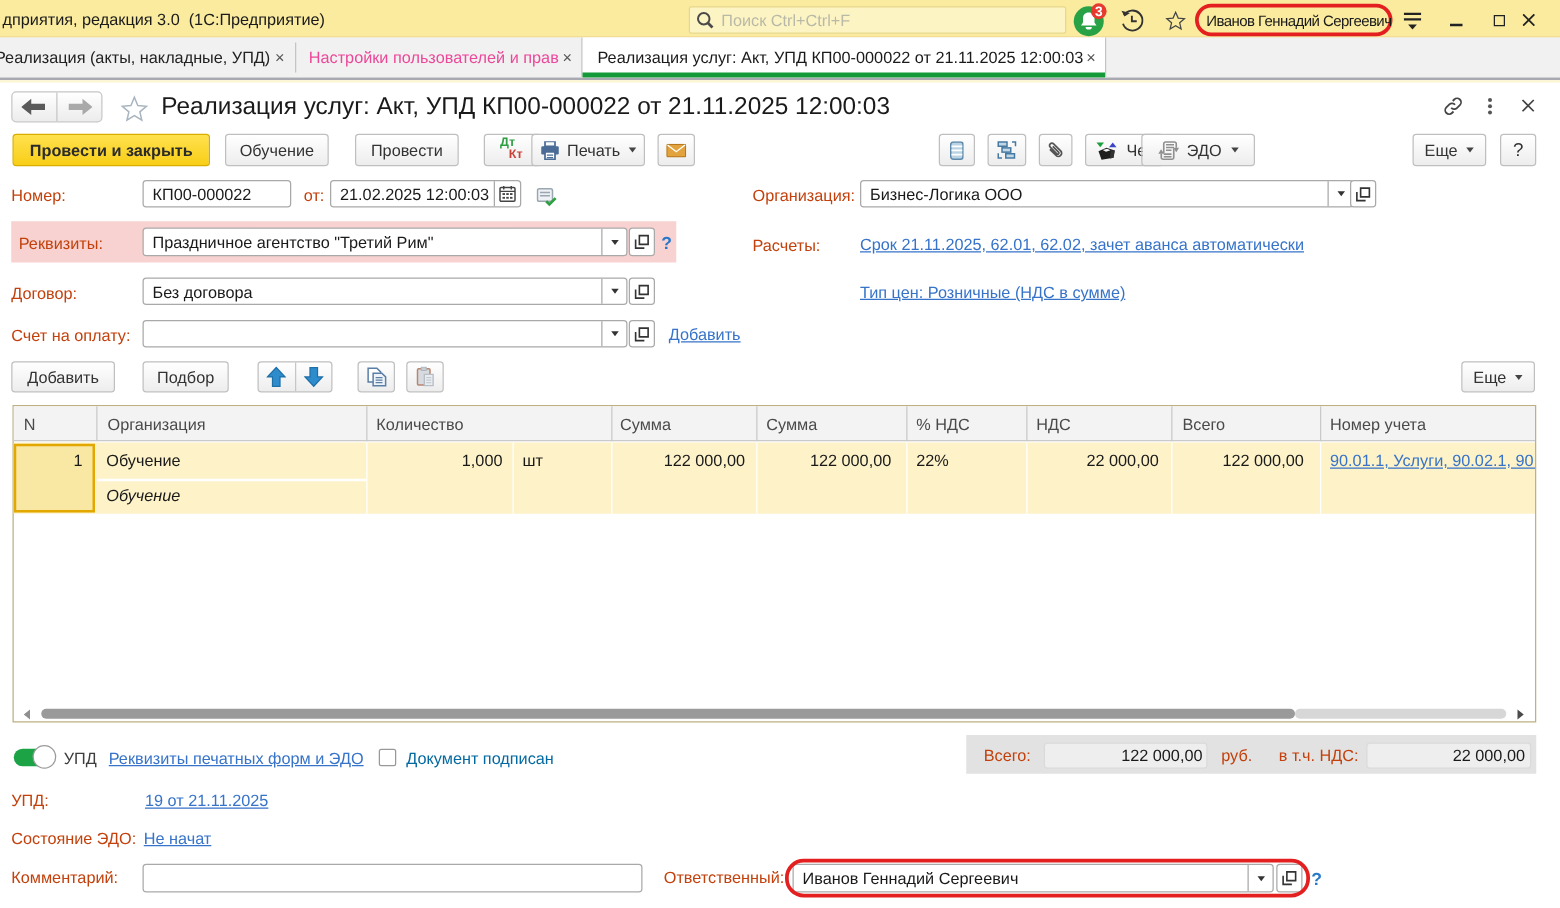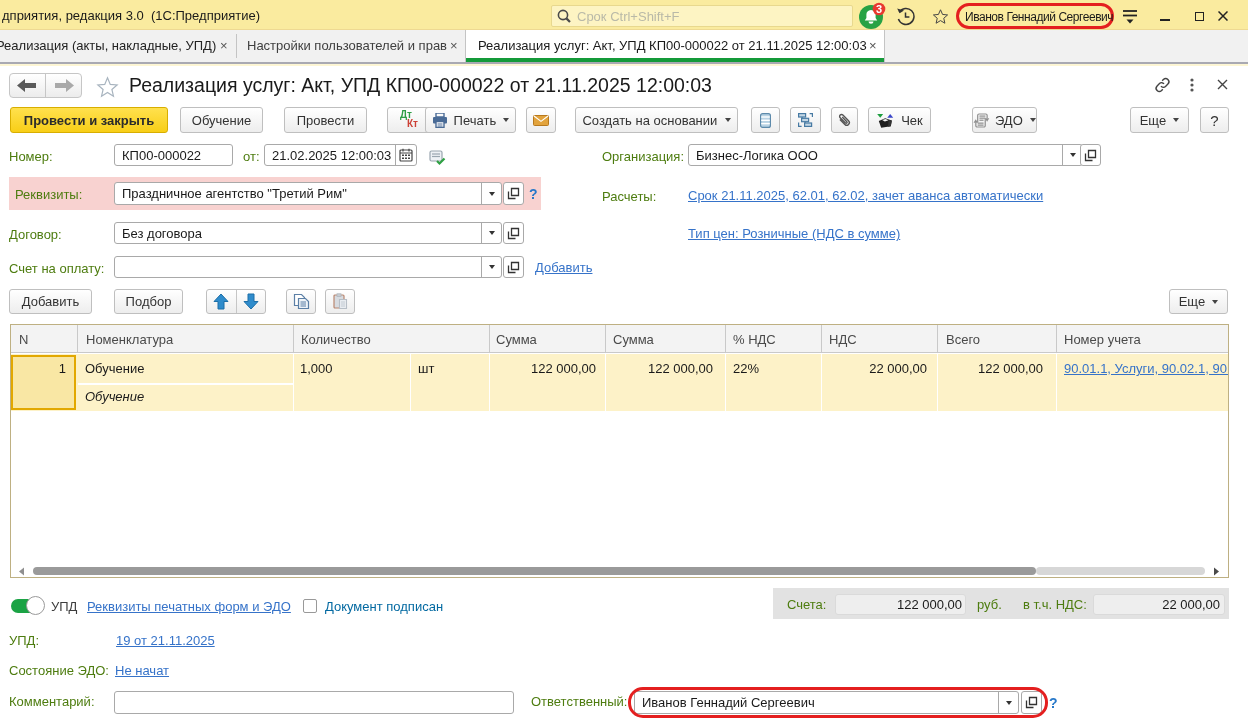--- a/index.html
+++ b/index.html
@@ -1,38 +1,38 @@
 <!DOCTYPE html>
 <html><head><meta charset="utf-8"><style>
 *{margin:0;padding:0;box-sizing:border-box}
 html,body{width:1248px;height:726px;font-family:"Liberation Sans",sans-serif;background:#fff;overflow:hidden}
 #root{position:relative;width:1248px;height:726px;background:#fff}
 .ab{position:absolute}
-.lbl{position:absolute;font-size:13px;color:#4d7c0f;white-space:nowrap}
+.lbl{position:absolute;font-size:13px;color:#c2410c;white-space:nowrap}
 .txt{position:absolute;font-size:13px;color:#1a1a1a;white-space:nowrap}
 .inp{position:absolute;background:#fff;border:1px solid #a9a9a9;border-radius:3px;font-size:13px;color:#1a1a1a;display:flex;align-items:center;padding:0 7px;white-space:nowrap;overflow:hidden}
 .btn{position:absolute;background:linear-gradient(#ffffff,#ededed);border:1px solid #bfbfbf;border-radius:3px;font-size:13px;color:#333;display:flex;align-items:center;justify-content:center;white-space:nowrap}
 .link{position:absolute;font-size:13px;color:#3673c9;text-decoration:underline;white-space:nowrap}
 .dd{position:absolute;top:-1px;bottom:-1px;width:20px;border-left:1px solid #a9a9a9;display:flex;align-items:center;justify-content:center}
 .tri{width:0;height:0;border-left:3.5px solid transparent;border-right:3.5px solid transparent;border-top:4.5px solid #333}
 .openbtn{position:absolute;width:21px;background:#fff;border:1px solid #a9a9a9;border-radius:3px;display:flex;align-items:center;justify-content:center}
 .hd{font-size:13px;color:#4a4a4a}
 </style></head>
 <body>
 <div id="root">
 
 <div class="ab" style="left:0;top:0;width:1248px;height:30px;background:#faeb9f;border-bottom:1px solid #eed992"></div>
 <div class="ab" style="left:2px;top:8px;font-size:13px;color:#1a1a1a">дприятия, редакция 3.0&nbsp; (1С:Предприятие)</div>
 
 <div class="ab" style="left:551px;top:5px;width:302px;height:22px;background:#fdf4c3;border:1px solid #e8d88e;border-radius:2px"></div>
 <svg class="ab" style="left:556px;top:8px" width="16" height="16" viewBox="0 0 16 16">
       <circle cx="7" cy="7" r="4.6" fill="none" stroke="#4a4a4a" stroke-width="1.6"></circle>
       <line x1="10.4" y1="10.4" x2="14" y2="14" stroke="#4a4a4a" stroke-width="2.2"></line>
     </svg>
-<div class="ab" style="left:577px;top:9px;font-size:13px;color:#b9b9a8">Срок Ctrl+Shift+F</div>
+<div class="ab" style="left:577px;top:9px;font-size:13px;color:#b9b9a8">Поиск Ctrl+Ctrl+F</div>
 
 <svg class="ab" style="left:858px;top:2px" width="28" height="28" viewBox="0 0 28 28">
  <circle cx="13" cy="15" r="12" fill="#28a245"></circle>
  <path d="M13 8c-3 0-4.6 2.2-4.6 4.6V16l-1.6 2.4h12.4L17.6 16v-3.4C17.6 10.2 16 8 13 8z" fill="#fff"></path>
  <path d="M10.5 19.5 a2.5 2.2 0 0 0 5 0z" fill="#fff"></path>
  <circle cx="21" cy="7" r="6.3" fill="#e8392f"></circle>
  <text x="21" y="11.2" font-size="11" font-weight="bold" fill="#fff" text-anchor="middle" font-family="Liberation Sans">3</text>
 </svg>
 
 <svg class="ab" style="left:896px;top:7px" width="19" height="19" viewBox="0 0 19 19">
@@ -59,21 +59,21 @@
 <svg class="ab" style="left:1218px;top:11px" width="10" height="10" viewBox="0 0 10 10">
       <path d="M0.5 0.5 L9.5 9.5 M9.5 0.5 L0.5 9.5" stroke="#222" stroke-width="1.5"></path>
     </svg>
 
 <div class="ab" style="left:0;top:30px;width:1248px;height:32px;background:#f1f1f1"></div>
 <div class="ab" style="left:0;top:62px;width:1248px;height:2px;background:#a9a9b2"></div>
 <div class="ab" style="left:0;top:64px;width:1248px;height:2px;background:#fdf6d4"></div>
 <div class="ab" style="left:236px;top:34px;width:1px;height:24px;background:#c4c4c4"></div>
 <div class="ab" style="left:-4px;top:38px;font-size:13px;color:#222;white-space:nowrap">Реализация (акты, накладные, УПД)</div>
 <div class="ab" style="left:220px;top:38px;font-size:13px;color:#555">×</div>
-<div class="ab" style="left:247px;top:38px;font-size:13px;color:#404040;white-space:nowrap">Настройки пользователей и прав</div>
+<div class="ab" style="left:247px;top:38px;font-size:13px;color:#ec4899;white-space:nowrap">Настройки пользователей и прав</div>
 <div class="ab" style="left:450px;top:38px;font-size:13px;color:#555">×</div>
 <div class="ab" style="left:465px;top:30px;width:420px;height:32px;background:#fff;border-left:1px solid #c4c4c4;border-right:1px solid #c4c4c4"></div>
 <div class="ab" style="left:478px;top:38px;font-size:13px;color:#1a1a1a;white-space:nowrap">Реализация услуг: Акт, УПД КП00-000022 от 21.11.2025 12:00:03</div>
 <div class="ab" style="left:869px;top:38px;font-size:13px;color:#555">×</div>
 <div class="ab" style="left:466px;top:58px;width:418px;height:3.5px;background:#149a39"></div>
 
 <div class="ab" style="left:9px;top:73px;width:73px;height:25px;background:linear-gradient(#fff,#ececec);border:1px solid #c6c6c6;border-radius:4px"></div>
 <div class="ab" style="left:45px;top:74px;width:1px;height:23px;background:#c6c6c6"></div>
 <svg class="ab" style="left:17px;top:79px" width="20" height="13" viewBox="0 0 20 13">
       <path d="M8 0 L8 4 L19 4 L19 9 L8 9 L8 13 L0 6.5 Z" fill="#5a5a5a"></path>
@@ -114,21 +114,20 @@
         <line x1="5.5" y1="11" x2="10.5" y2="11" stroke="#4a6b96" stroke-width="1"></line>
         <line x1="5.5" y1="13" x2="10.5" y2="13" stroke="#4a6b96" stroke-width="1"></line>
       </svg>
  Печать&nbsp;&nbsp;<span class="tri" style="border-top-color:#444"></span></div>
 <div class="btn" style="left:526px;top:107px;width:30px;height:26px">
       <svg width="16" height="11" viewBox="0 0 16 11">
         <rect x="0.5" y="0.5" width="15" height="10" rx="1" fill="#e2a33c" stroke="#b8791e"></rect>
         <path d="M1 1 L8 6.4 L15 1" fill="none" stroke="#fff" stroke-width="1.1"></path>
       </svg>
     </div>
-<div class="btn" style="left:575px;top:107px;width:163px;height:26px">Создать на основании&nbsp;&nbsp;<span class="tri" style="border-top-color:#444"></span></div>
 <div class="btn" style="left:751px;top:107px;width:29px;height:26px">
       <svg width="11" height="15" viewBox="0 0 11 15">
         <rect x="0.6" y="0.6" width="9.8" height="13.8" rx="2" fill="#b9d3e4" stroke="#5d8aab" stroke-width="1.2"></rect>
         <g stroke="#fff" stroke-width="1.4">
           <line x1="1.2" y1="4" x2="9.8" y2="4"></line>
           <line x1="1.2" y1="7.3" x2="9.8" y2="7.3"></line>
           <line x1="1.2" y1="10.6" x2="9.8" y2="10.6"></line>
         </g>
       </svg>
     </div>
@@ -153,21 +152,21 @@
         </g>
       </svg>
     </div>
 <div class="btn" style="left:868px;top:107px;width:63px;height:26px"><svg width="19" height="18" viewBox="0 0 19 18" style="margin-right:6px">
         <path d="M1.2 3 h6 l-3 3.8 z" fill="#1d9e3f"></path>
         <path d="M11.2 6.8 h6 l-3 -3.8 z" fill="#3a46c8"></path>
         <path d="M2.8 10 L9.2 7.2 L15.8 9.4 L14.8 15.2 L5.2 16.8 Z" fill="#1e1e1e"></path>
         <path d="M6.2 8.9 L9.7 7.9 L12.4 9.2 L8.8 10.4 Z" fill="#f4f4f4"></path>
         <path d="M12.6 9.3 L15.8 9.4 L14.8 15.2 L12 15.8 Z" fill="#333"></path>
       </svg>Чек</div>
-<div class="btn" style="left:972px;top:107px;width:65px;height:26px"><svg width="18" height="17" viewBox="0 0 18 17" style="margin-right:5px">
+<div class="btn" style="left:913px;top:107px;width:91px;height:26px"><svg width="18" height="17" viewBox="0 0 18 17" style="margin-right:5px">
         <g fill="none" stroke="#8f8f8f" stroke-width="1.3">
           <path d="M5 10.5 V3 a1.4 1.4 0 0 1 1.4-1.4 h7.2 A1.4 1.4 0 0 1 15 3 v3.2"></path>
           <path d="M13 6.5 V14 a1.4 1.4 0 0 1-1.4 1.4 H4.4 A1.4 1.4 0 0 1 3 14 v-3.3"></path>
           <line x1="6.8" y1="3.8" x2="13.2" y2="3.8"></line>
           <line x1="6.8" y1="6" x2="13.2" y2="6"></line>
           <line x1="6.8" y1="8.2" x2="11.2" y2="8.2"></line>
           <line x1="5" y1="11.3" x2="11.2" y2="11.3"></line>
           <line x1="5" y1="13.4" x2="11.2" y2="13.4"></line>
         </g>
         <path d="M0.6 10.9 h4.6 l-2.3-3.6 z" fill="#8f8f8f"></path>
@@ -291,21 +290,21 @@
           <line x1="9" y1="13" x2="13" y2="13"></line>
         </g>
       </svg>
     </div>
 <div class="btn" style="left:1169px;top:289px;width:59px;height:25px">Еще&nbsp;&nbsp;<span class="tri" style="border-top-color:#444"></span></div>
 
 <div class="ab" style="left:10px;top:324px;width:1219px;height:254px;border:1px solid #beb082;background:#fff"></div>
 
 <div class="ab" style="left:11px;top:325px;width:1217px;height:28px;background:#f3f3f3;border-bottom:1px solid #c9c9c9"></div>
 <div class="ab hd" style="left:19px;top:332px">N</div>
-<div class="ab hd" style="left:86px;top:332px">Номенклатура</div>
+<div class="ab hd" style="left:86px;top:332px">Организация</div>
 <div class="ab hd" style="left:301px;top:332px">Количество</div>
 <div class="ab hd" style="left:496px;top:332px">Сумма</div>
 <div class="ab hd" style="left:613px;top:332px">Сумма</div>
 <div class="ab hd" style="left:733px;top:332px">% НДС</div>
 <div class="ab hd" style="left:829px;top:332px">НДС</div>
 <div class="ab hd" style="left:946px;top:332px">Всего</div>
 <div class="ab hd" style="left:1064px;top:332px">Номер учета</div>
 
 <div class="ab" style="left:77px;top:325px;width:1px;height:28px;background:#c9c9c9"></div>
 <div class="ab" style="left:293px;top:325px;width:1px;height:28px;background:#c9c9c9"></div>
@@ -325,21 +324,21 @@
 <div class="ab" style="left:725px;top:354px;width:1px;height:57px;background:#fff"></div>
 <div class="ab" style="left:821px;top:354px;width:1px;height:57px;background:#fff"></div>
 <div class="ab" style="left:937px;top:354px;width:1px;height:57px;background:#fff"></div>
 <div class="ab" style="left:1056px;top:354px;width:1px;height:57px;background:#fff"></div>
 <div class="ab" style="left:78px;top:383px;width:215px;height:2px;background:#fff"></div>
 
 <div class="ab" style="left:11px;top:355px;width:65px;height:55px;background:#f9e7a4;border:2px solid #e2a800"></div>
 <div class="txt" style="left:13px;top:361px;width:53px;text-align:right">1</div>
 <div class="txt" style="left:85px;top:361px">Обучение</div>
 <div class="txt" style="left:85px;top:389px;font-style:italic">Обучение</div>
-<div class="txt" style="left:300px;top:361px;width:102px;">1,000</div>
+<div class="txt" style="left:300px;top:361px;width:102px;text-align:right">1,000</div>
 <div class="txt" style="left:418px;top:361px">шт</div>
 <div class="txt" style="left:496px;top:361px;width:100px;text-align:right">122 000,00</div>
 <div class="txt" style="left:613px;top:361px;width:100px;text-align:right">122 000,00</div>
 <div class="txt" style="left:733px;top:361px">22%</div>
 <div class="txt" style="left:829px;top:361px;width:98px;text-align:right">22 000,00</div>
 <div class="txt" style="left:945px;top:361px;width:98px;text-align:right">122 000,00</div>
 <div class="link" style="left:1064px;top:361px;width:164px;overflow:hidden">90.01.1, Услуги, 90.02.1, 90.</div>
 
 <svg class="ab" style="left:18px;top:567px" width="7" height="9" viewBox="0 0 7 9">
       <path d="M6 0.5 L1 4.5 L6 8.5 Z" fill="#8f8f8f"></path>
@@ -351,21 +350,21 @@
     </svg>
 
 <div class="ab" style="left:11px;top:599px;width:29px;height:14px;background:#1ba345;border-radius:7px"></div>
 <div class="ab" style="left:26px;top:596px;width:19px;height:19px;background:#fff;border:1px solid #9a9a9a;border-radius:50%"></div>
 <div class="lbl" style="left:51px;top:599px;color:#3d3d3d">УПД</div>
 <div class="link" style="left:87px;top:599px">Реквизиты печатных форм и ЭДО</div>
 <div class="ab" style="left:303px;top:599px;width:14px;height:14px;background:#fff;border:1px solid #999;border-radius:2px"></div>
 <div class="lbl" style="left:325px;top:599px;color:#0369a1">Документ подписан</div>
 
 <div class="ab" style="left:773px;top:588px;width:456px;height:31px;background:#e2e2e2"></div>
-<div class="lbl" style="left:787px;top:597px">Счета:</div>
+<div class="lbl" style="left:787px;top:597px">Всего:</div>
 <div class="ab" style="left:835px;top:594px;width:131px;height:21px;background:#eeeeee;border:1px solid #dadada;border-radius:3px"></div>
 <div class="txt" style="left:835px;top:597px;width:127px;text-align:right">122 000,00</div>
 <div class="lbl" style="left:977px;top:597px">руб.</div>
 <div class="lbl" style="left:1023px;top:597px">в т.ч. НДС:</div>
 <div class="ab" style="left:1093px;top:594px;width:132px;height:21px;background:#eeeeee;border:1px solid #dadada;border-radius:3px"></div>
 <div class="txt" style="left:1093px;top:597px;width:127px;text-align:right">22 000,00</div>
 
 <div class="lbl" style="left:9px;top:633px">УПД:</div>
 <div class="link" style="left:116px;top:633px">19 от 21.11.2025</div>
 <div class="lbl" style="left:9px;top:663px">Состояние ЭДО:</div>

